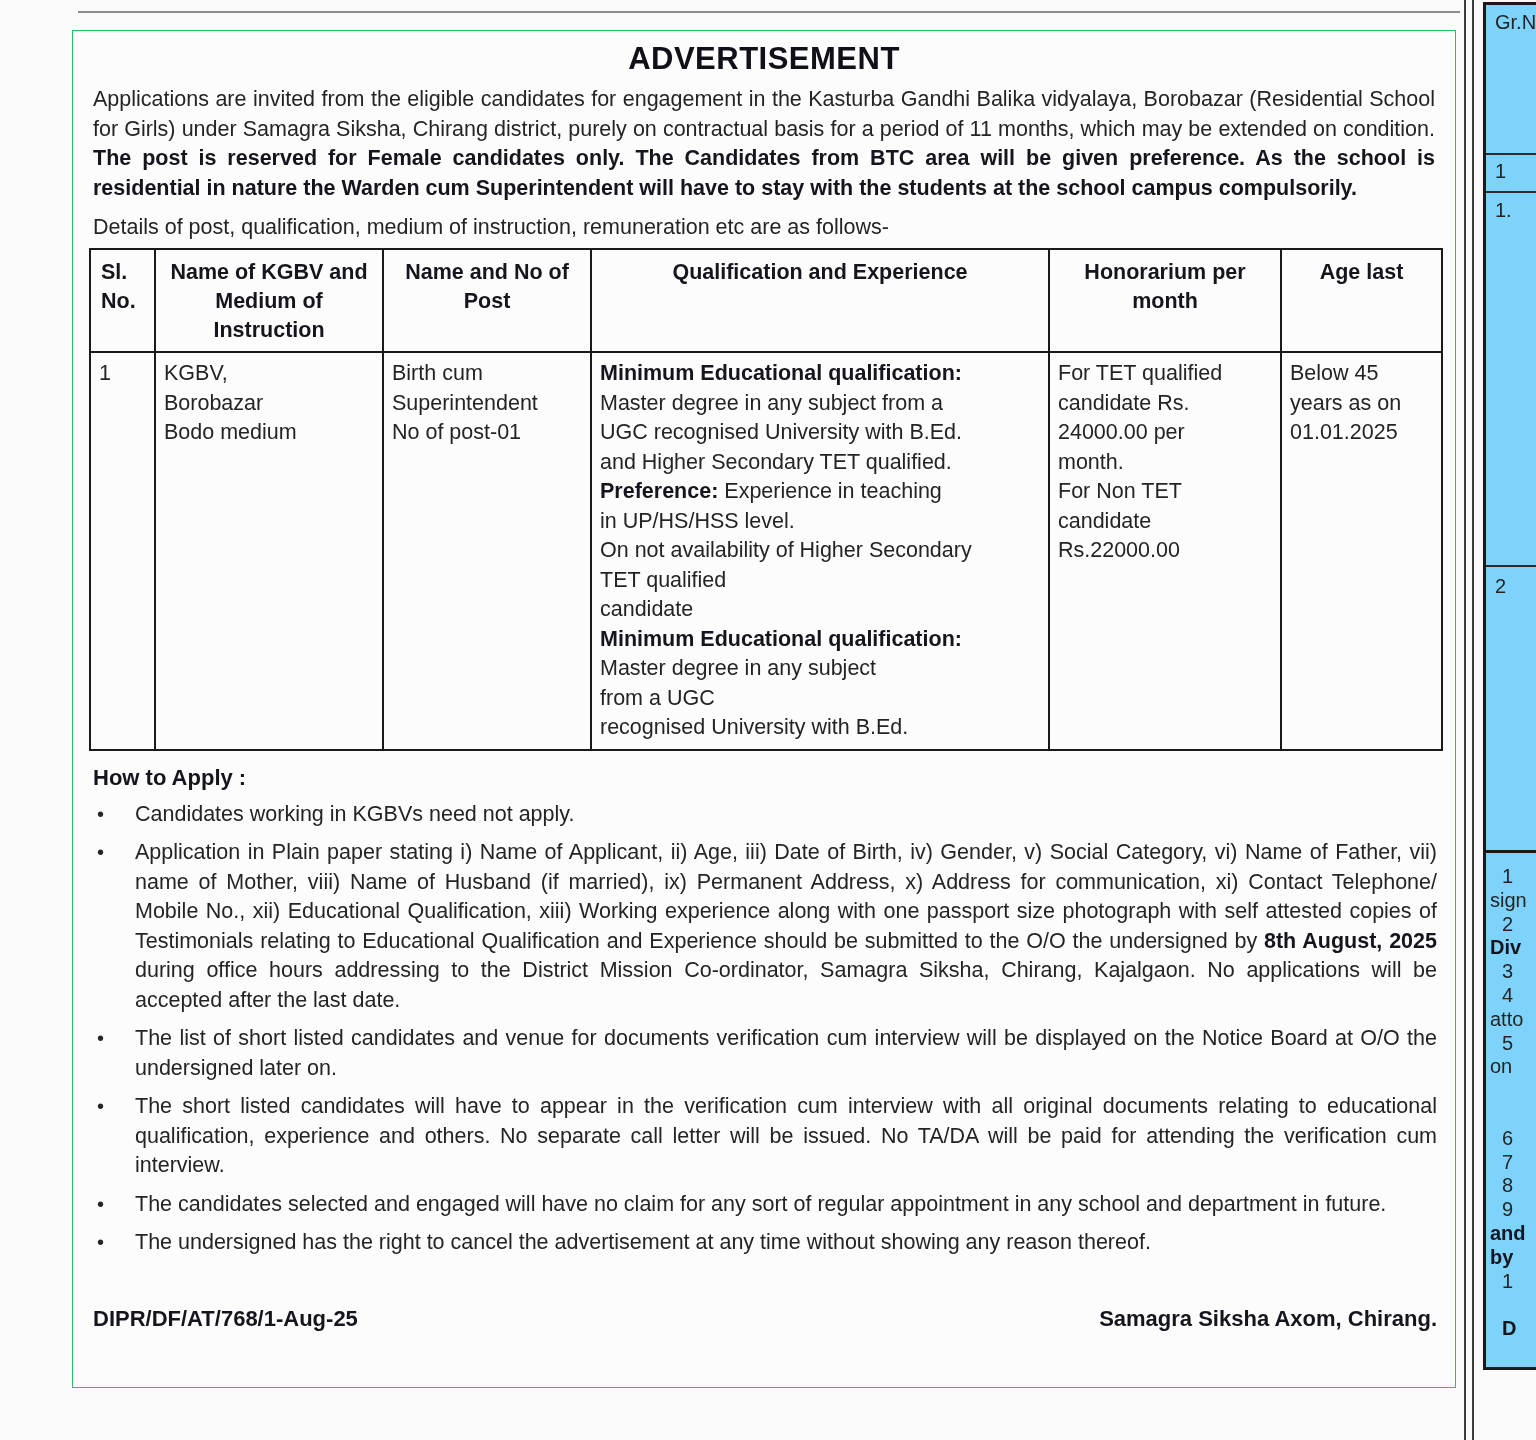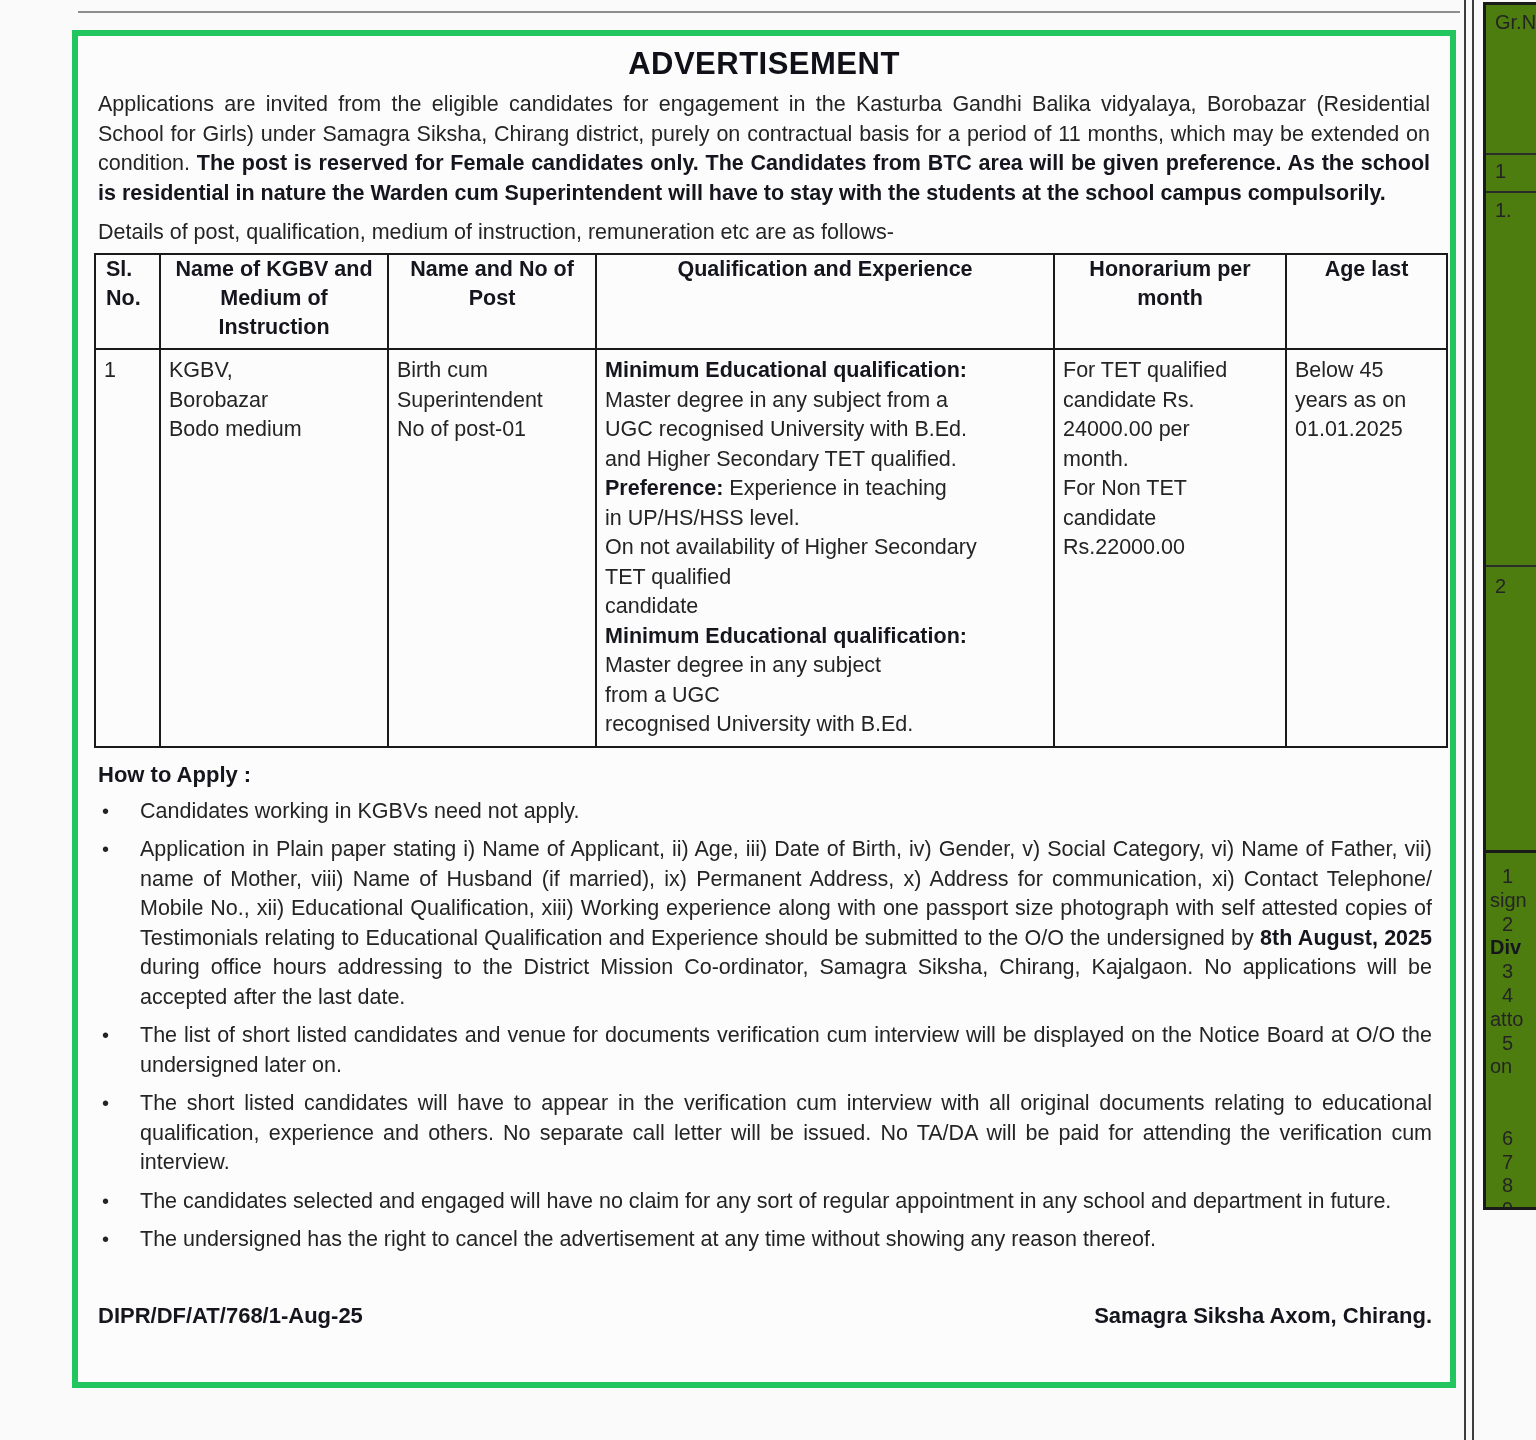--- a/index.html
+++ b/index.html
@@ -14,21 +14,21 @@
   }
 
   .top-rule {
     position: absolute; left: 78px; top: 11px;
     width: 1382px; height: 2px; background: #8d8d8d;
   }
 
   .ad-box {
     position: absolute; left: 72px; top: 30px;
     width: 1384px; height: 1358px;
-    border: 6px solid #22c55e;
+    border: 1px solid #22c55e;
     background: #fcfcfc;
     padding: 6px 16px 10px 16px;
     overflow: hidden;
   }
 
   .title {
     margin: 4px 0 8px 0;
     text-align: center;
     font-size: 31px;
     font-weight: bold;
@@ -56,21 +56,21 @@
   table.post-table th, table.post-table td {
     border: 2.5px solid #1a1a1a;
     font-size: 21.5px;
     vertical-align: top;
     padding: 6px 8px;
   }
   table.post-table th {
     font-weight: bold;
     text-align: center;
     line-height: 29px;
-    padding-top: 0;
+    padding-top: 8px;
     color: #15151d;
   }
   table.post-table th.left { text-align: left; padding-left: 10px; }
   table.post-table td { line-height: 29.5px; }
   td.center { text-align: left; }
   td.qual { padding-left: 12px; padding-right: 10px; }
 
   .howto-heading {
     margin: 14px 4px 4px 4px;
     font-size: 22px;
@@ -98,25 +98,25 @@
   .gutter {
     position: absolute; left: 1464px; top: 0;
     width: 10px; height: 1440px;
     border-left: 2px solid #3d3d3d;
     border-right: 2px solid #3d3d3d;
   }
 
   
   .side-box {
     position: absolute; left: 1483px; top: 2px;
-    width: 53px; height: 1208px;
+    width: 53px; height: 1368px;
     border-top: 3px solid #1a1a1a;
     border-left: 3px solid #1a1a1a;
     border-bottom: 3px solid #1a1a1a;
-    background: #4d7c0f;
+    background: #7dd3fc;
     overflow: hidden;
   }
   .side-hr { position: absolute; left: 0; right: 0; height: 2px; background: #2c2c2c; }
   .side-hr.thick { height: 3px; background: #1a1a1a; }
   .side-text {
     position: absolute; left: 9px;
     font-size: 20px; white-space: nowrap; color: #242424;
   }
   .side-lines { position: absolute; top: 860px; left: 0; right: 0; }
   .side-lines div {

